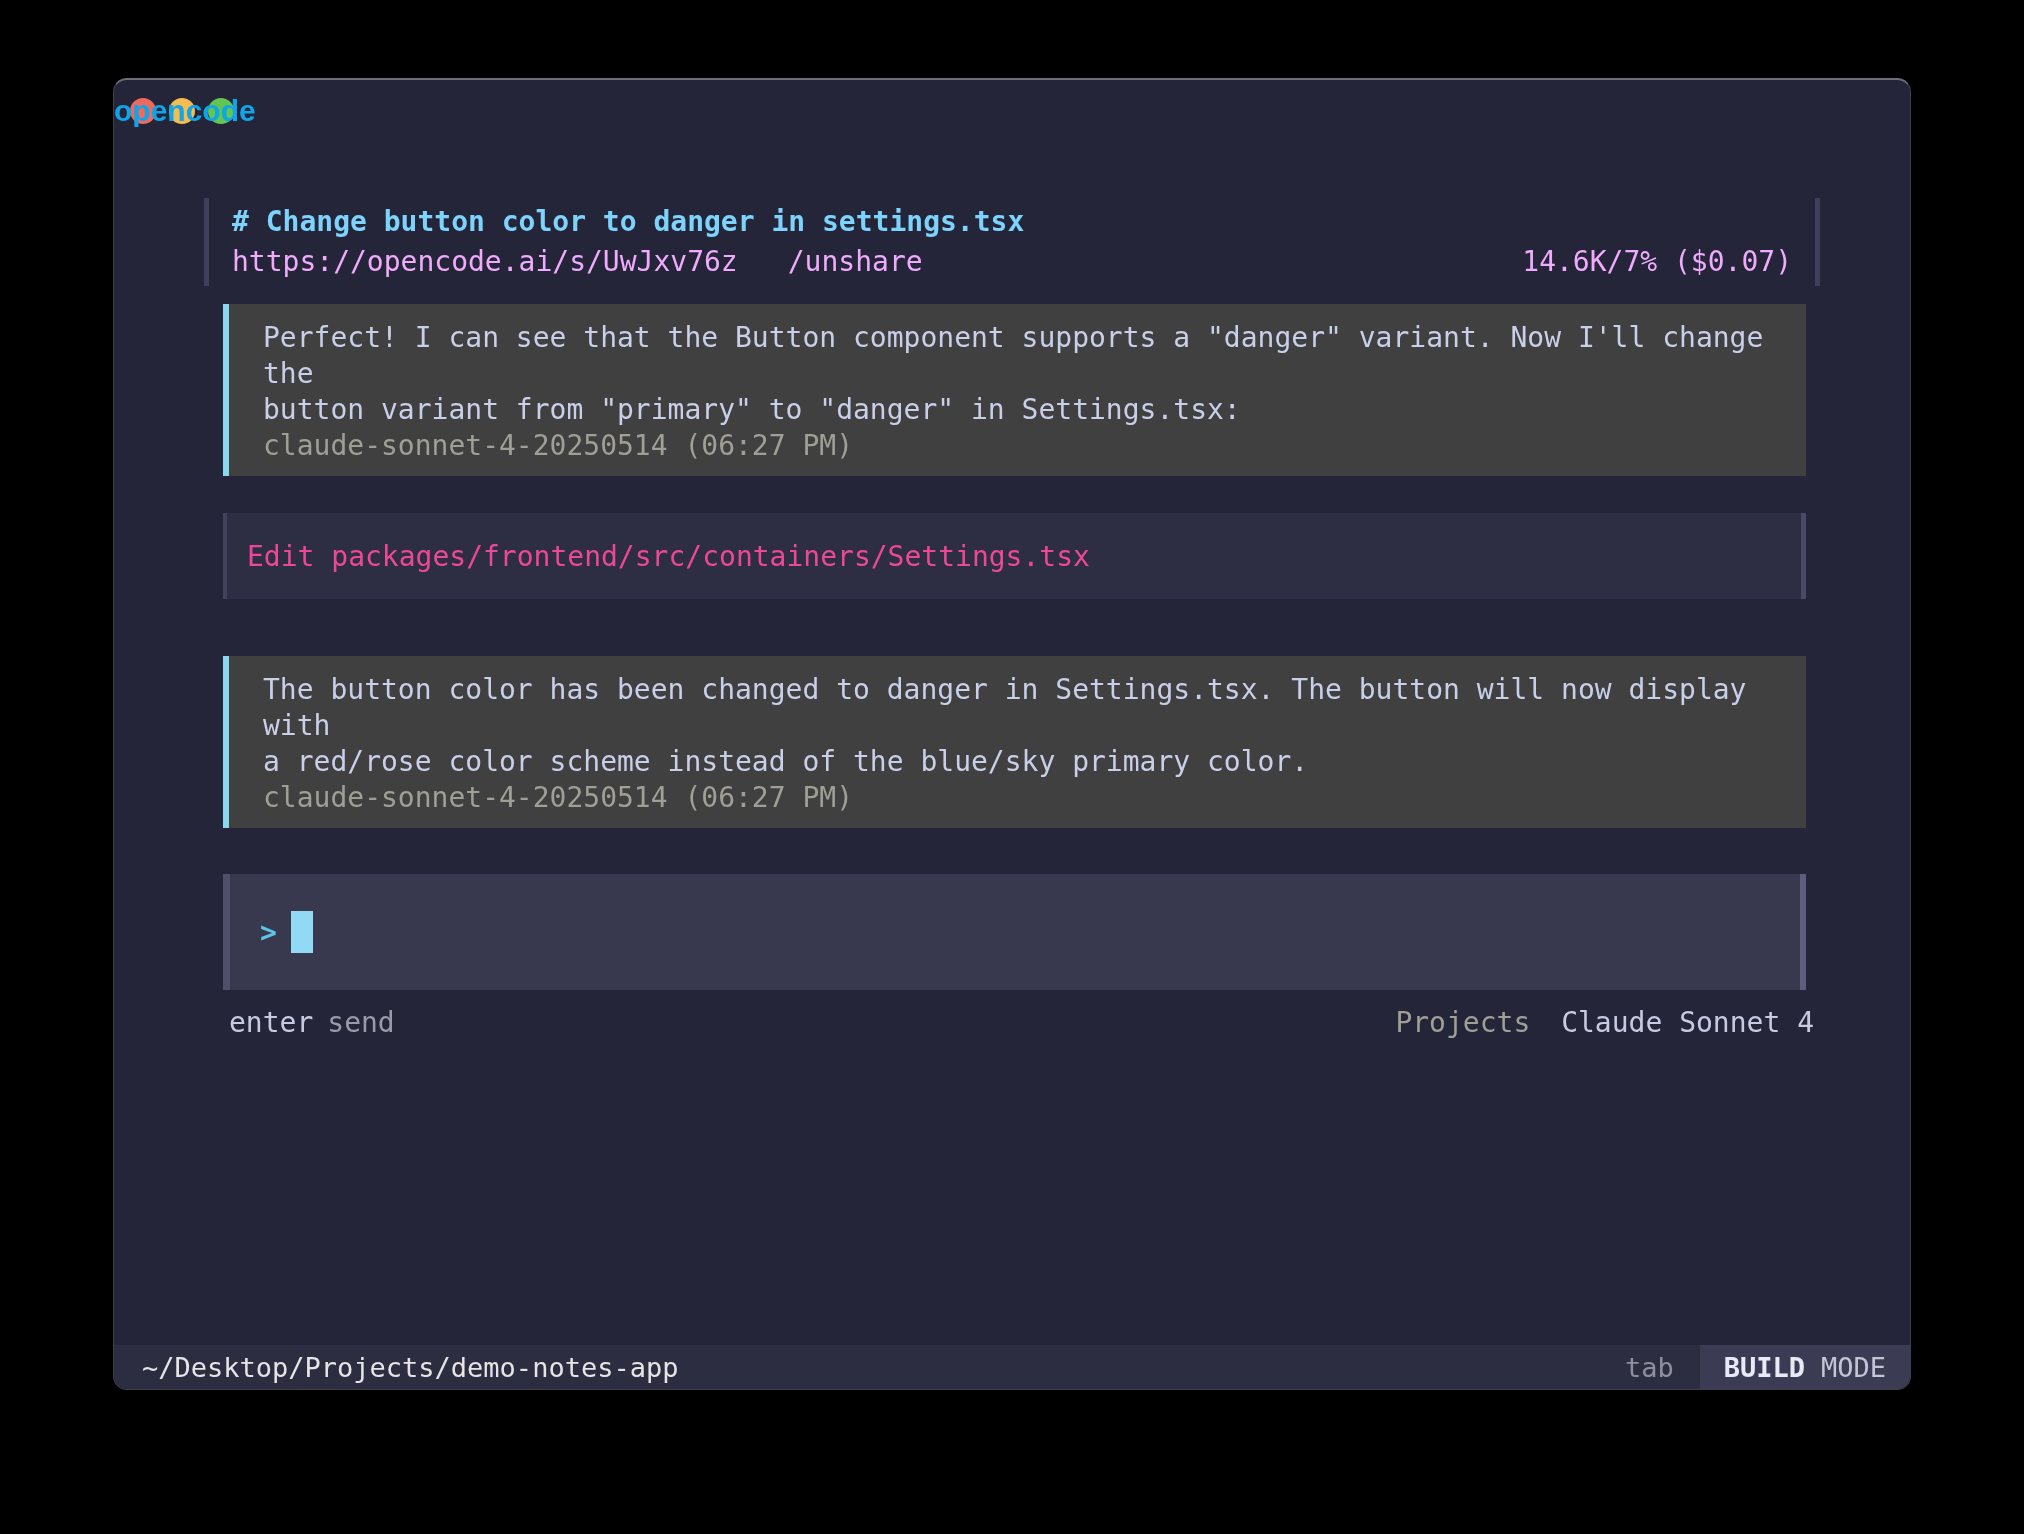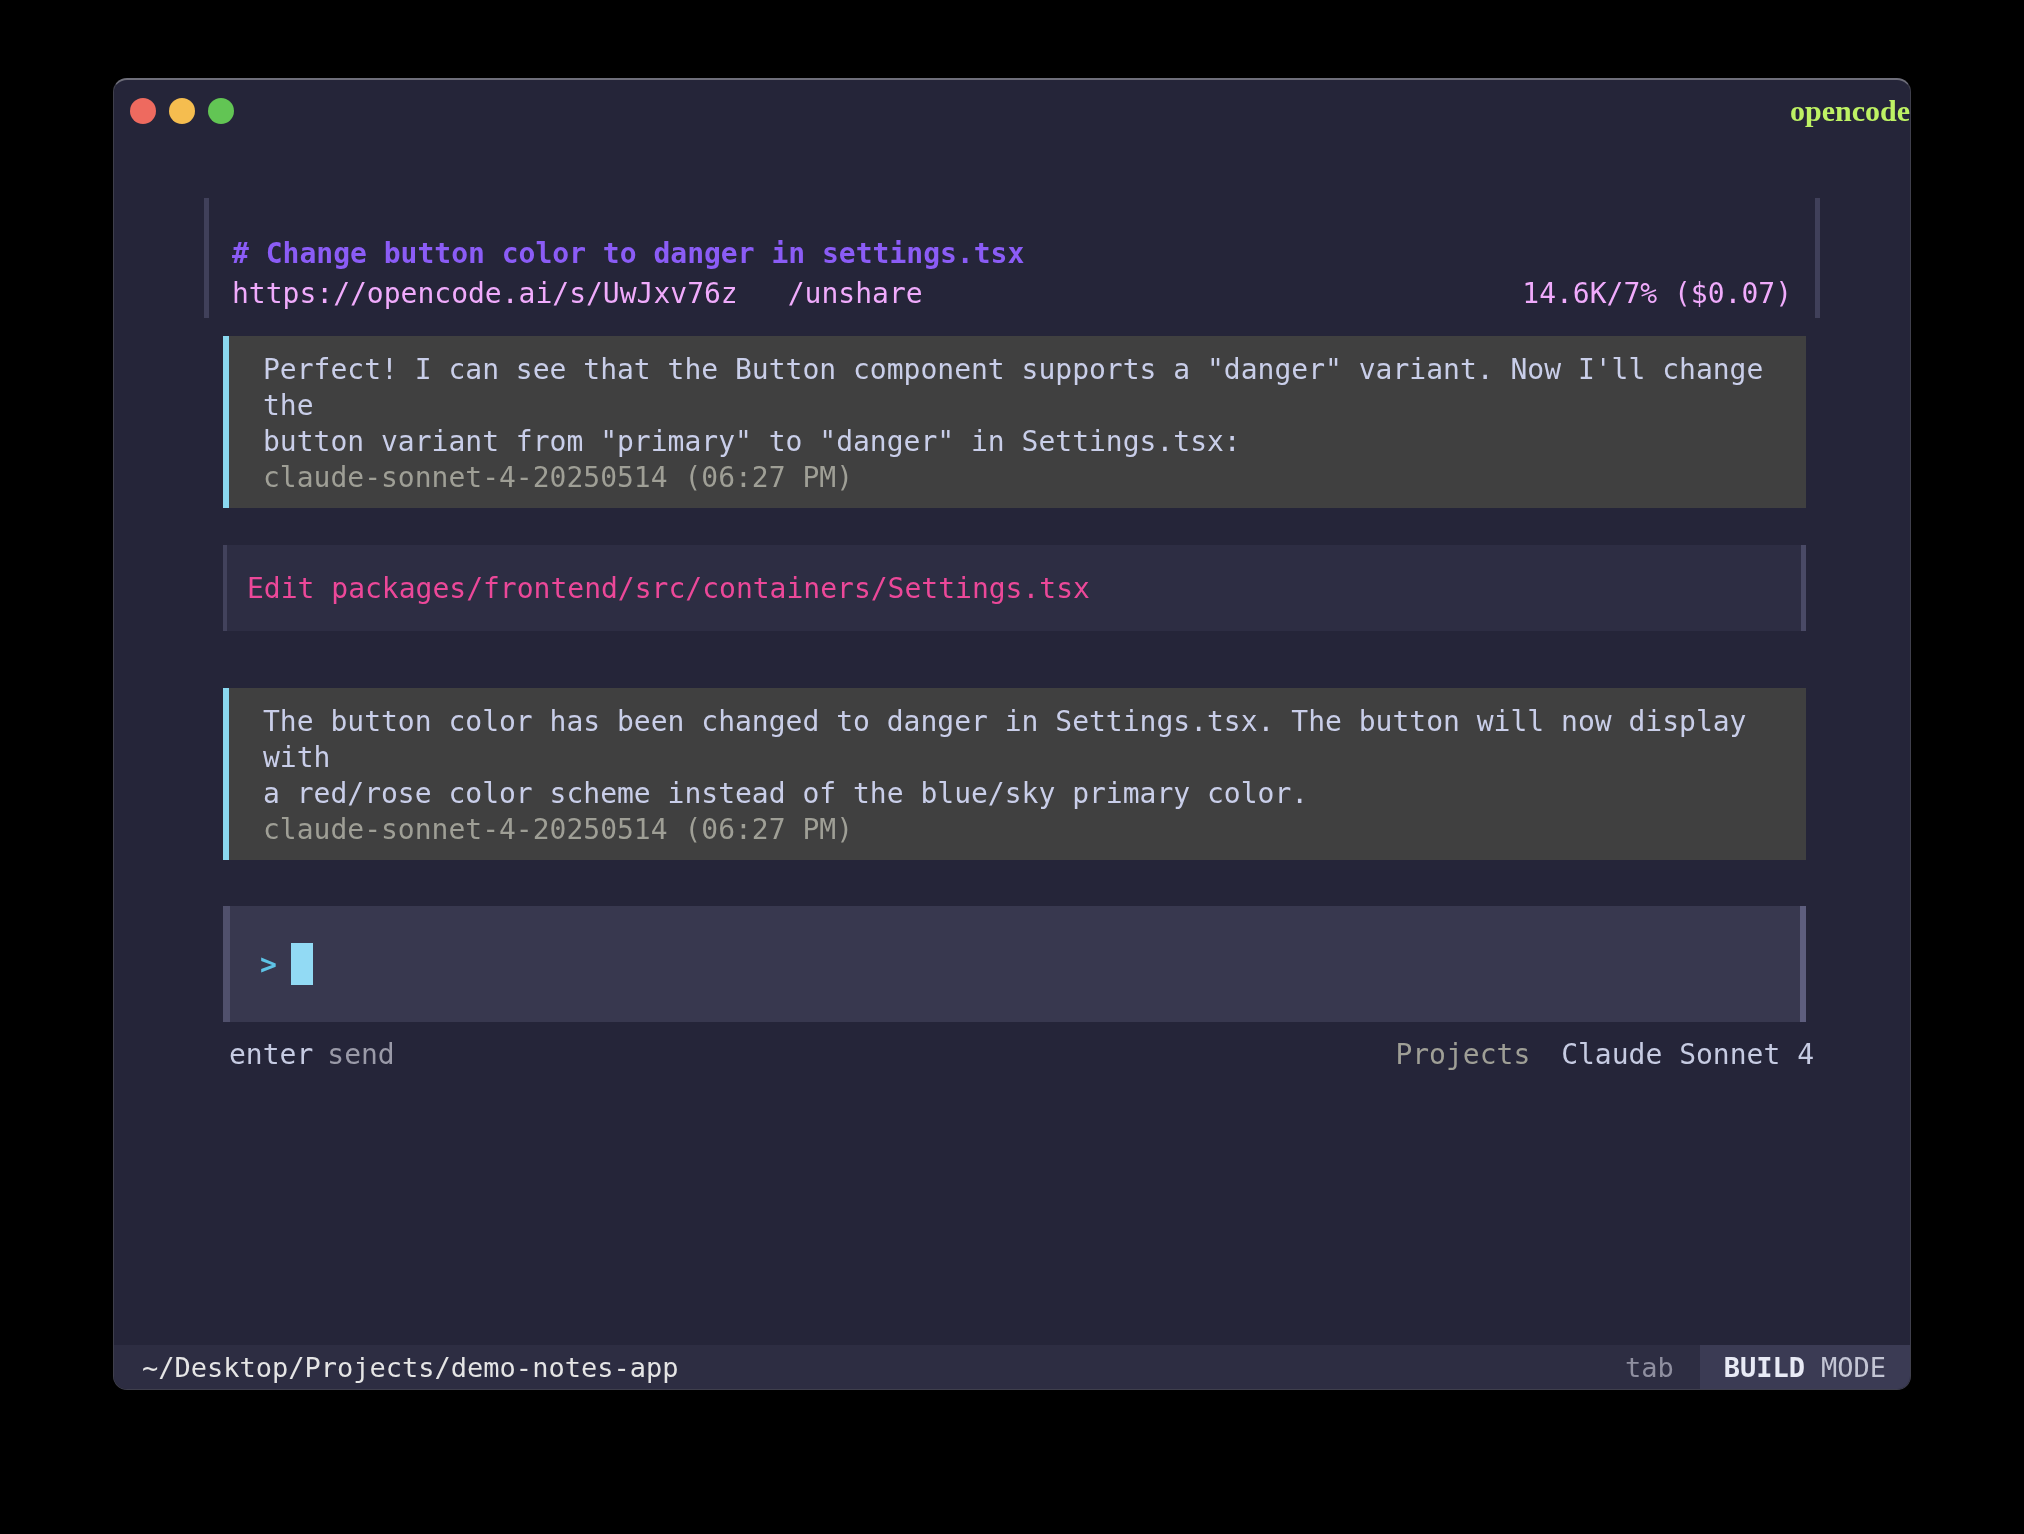--- a/index.html
+++ b/index.html
@@ -13,31 +13,31 @@
     display:flex; flex-direction:column; overflow:hidden;
   }
 
   
   .titlebar { position:relative; height:64px; flex:0 0 auto; }
   .traffic { position:absolute; left:16px; top:18px; display:flex; gap:13px; }
   .light { width:26px; height:26px; border-radius:50%; }
   .light.red   { background:#ee6a5f; }
   .light.yellow{ background:#f5bd4f; }
   .light.green { background:#62c554; }
-  .win-title { position:absolute; left:0; right:0; top:14px; text-align:right;
-    font-family:Liberation Serif, serif; font-weight:bold;
-    font-size:30px; color:#bef264; }
+  .win-title { position:absolute; left:0; right:0; top:14px; text-align:left;
+    font-family:Liberation Sans, sans-serif; font-weight:bold;
+    font-size:30px; color:#0ea5e9; }
 
   
   .content { flex:1 1 auto; display:flex; flex-direction:column; padding:0 90px; }
 
   
   .share { margin-top:54px; border-left:5px solid #40405a; border-right:5px solid #40405a;
     padding:4px 23px; line-height:40px; }
-  .share-title { font-weight:bold; color:#8b5cf6;margin-top:32px; }
+  .share-title { font-weight:bold; color:#7dd3fc; }
   .share-row2 { display:flex; color:#f0abfc;text-align:right; }
   .share-unshare { margin-left:50px; }
   .share-stats { margin-left:auto; }
 
   
   .msg { background:#404040; border-left:6px solid #8ad8f0; padding:16px 34px 12px 34px;
     line-height:36px; margin-right:14px; margin-left:19px; }
   .msg-line { color:#c9cee9; }
   .msg-meta { color:#9f9f96; }
   .msg1 { margin-top:18px; }

